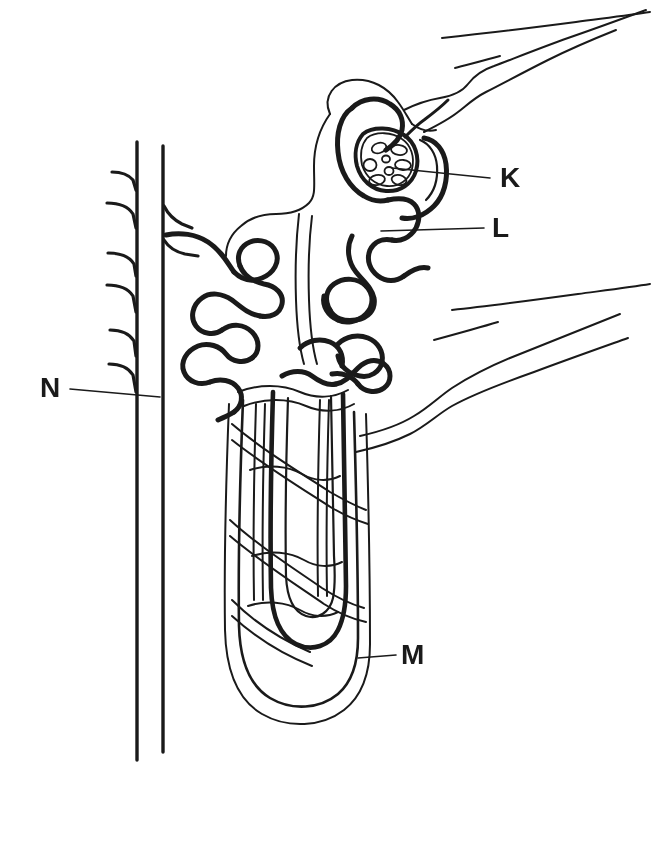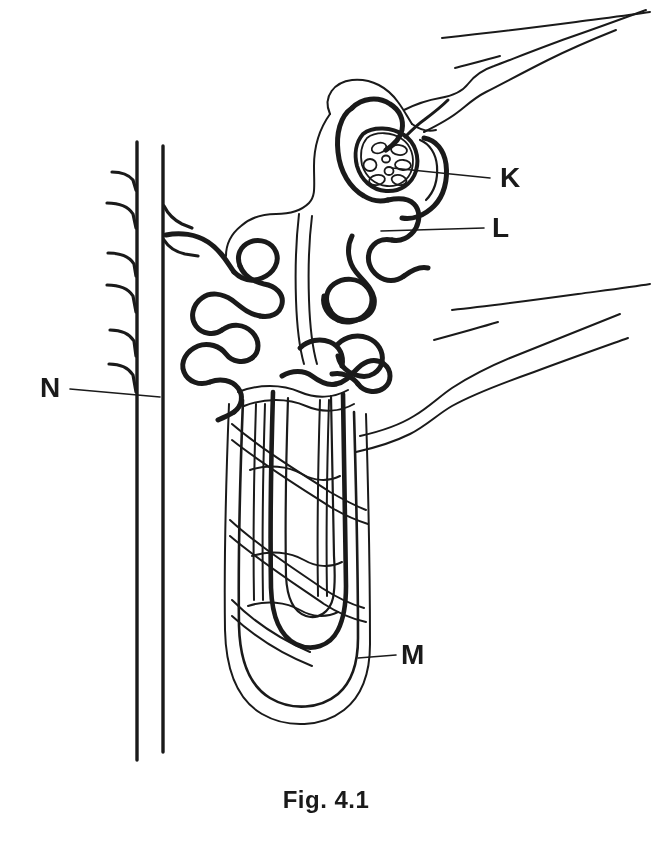--- a/index.html
+++ b/index.html
@@ -316,15 +316,14 @@
       </g>
 
     </g>
   </svg>
 
   <div class="lbl" id="label-K">K</div>
   <div class="lbl" id="label-L">L</div>
   <div class="lbl" id="label-M">M</div>
   <div class="lbl" id="label-N">N</div>
 
-  <div id="figure-caption">Fig. 4.1</div>
 
 </div>
 
 </body></html>

